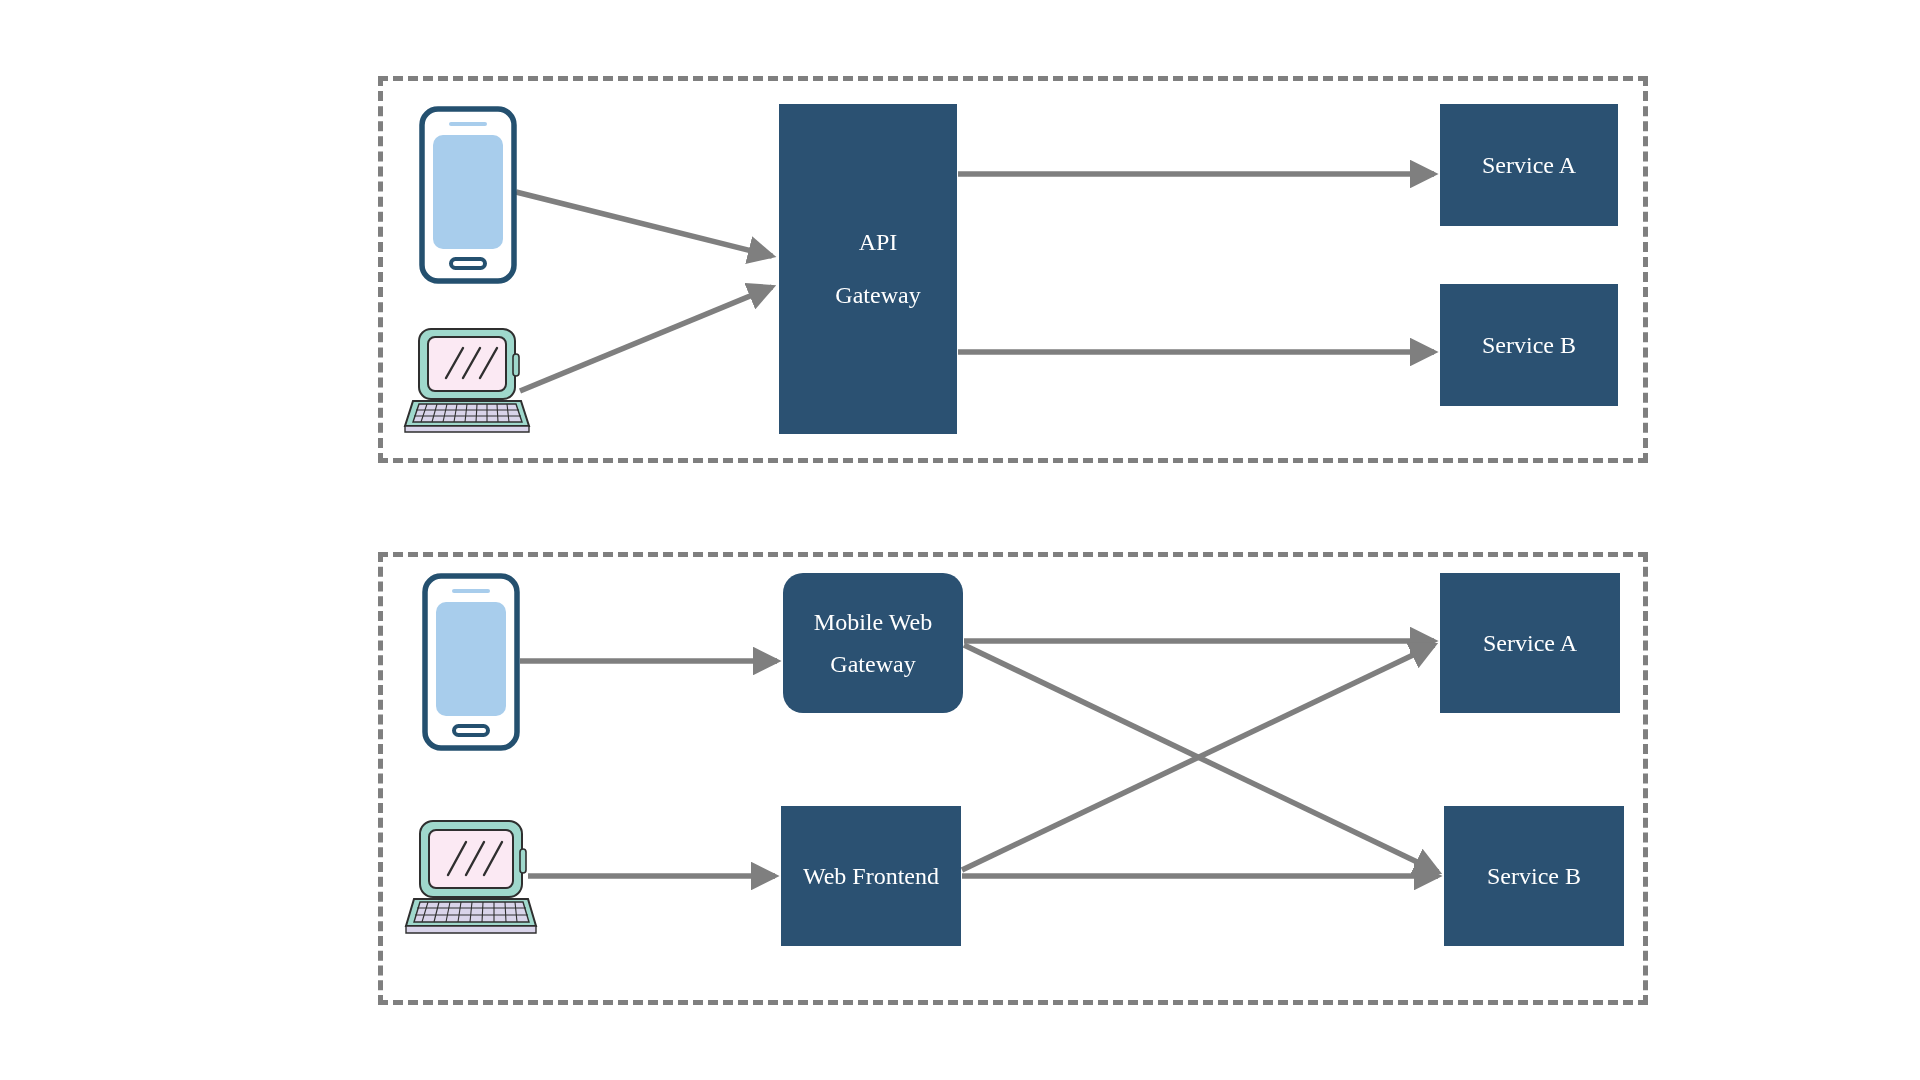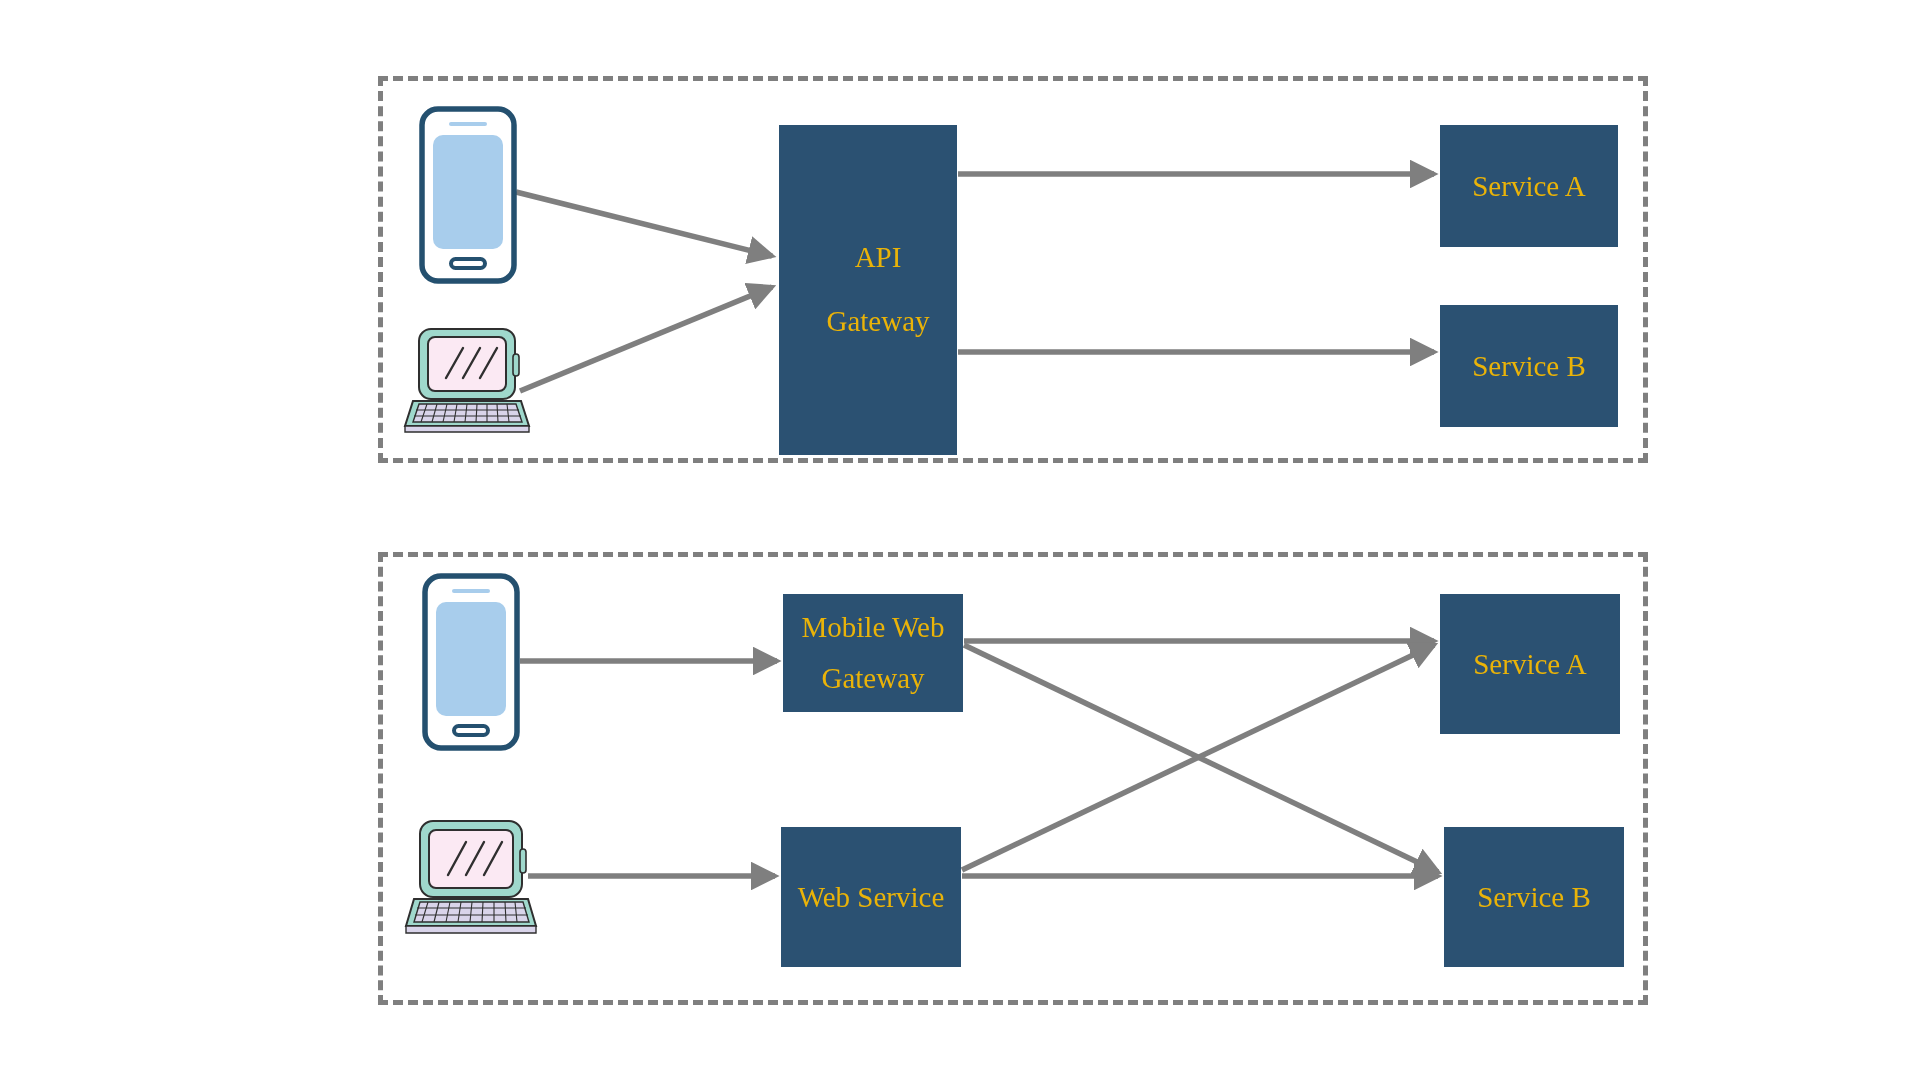--- a/index.html
+++ b/index.html
@@ -62,43 +62,42 @@
     left: 378px;
     top: 552px;
     width: 1270px;
     height: 453px;
   }
 
   
   .node-box {
     position: absolute;
     background: #2b5172;
-    color: #eab308;
+    color: #ffffff;
     display: flex;
     flex-direction: column;
     align-items: center;
     justify-content: center;
     font-family: "Liberation Serif", "DejaVu Serif", serif;
-    font-size: 29px;
+    font-size: 24px;
     line-height: 1.75;
     text-align: center;
     box-sizing: border-box;
     z-index: 4;
-    margin-top: 21px;
   }
   .node-box .line { display: block; }
 
   
   #box-api-gateway { left: 779px; top: 104px; width: 178px; height: 330px; padding-left: 20px; }
   #box-api-gateway .line { line-height: 2.2; }
   #box-svcA-top     { left: 1440px; top: 104px; width: 178px; height: 122px; }
   #box-svcB-top     { left: 1440px; top: 284px; width: 178px; height: 122px; }
 
   
-  #box-mobile-gw { left: 783px; top: 573px; width: 180px; height: 118px; }
+  #box-mobile-gw { left: 783px; top: 573px; width: 180px; height: 140px; border-radius: 20px; }
   #box-web-gw    { left: 781px; top: 806px; width: 180px; height: 140px; }
   #box-svcA-bot  { left: 1440px; top: 573px; width: 180px; height: 140px; }
   #box-svcB-bot  { left: 1444px; top: 806px; width: 180px; height: 140px; }
 
   
   .device {
     position: absolute;
     z-index: 3;
   }
   #phone-top   { left: 419px; top: 106px;  width: 98px;  height: 178px; }
@@ -173,21 +172,21 @@
   <div class="node-box" id="box-svcB-top">
     <span class="line">Service B</span>
   </div>
 
   <div class="node-box" id="box-mobile-gw">
     <span class="line">Mobile Web</span>
     <span class="line">Gateway</span>
   </div>
 
   <div class="node-box" id="box-web-gw">
-    <span class="line">Web Service</span>
+    <span class="line">Web Frontend</span>
   </div>
 
   <div class="node-box" id="box-svcA-bot">
     <span class="line">Service A</span>
   </div>
 
   <div class="node-box" id="box-svcB-bot">
     <span class="line">Service B</span>
   </div>
 

